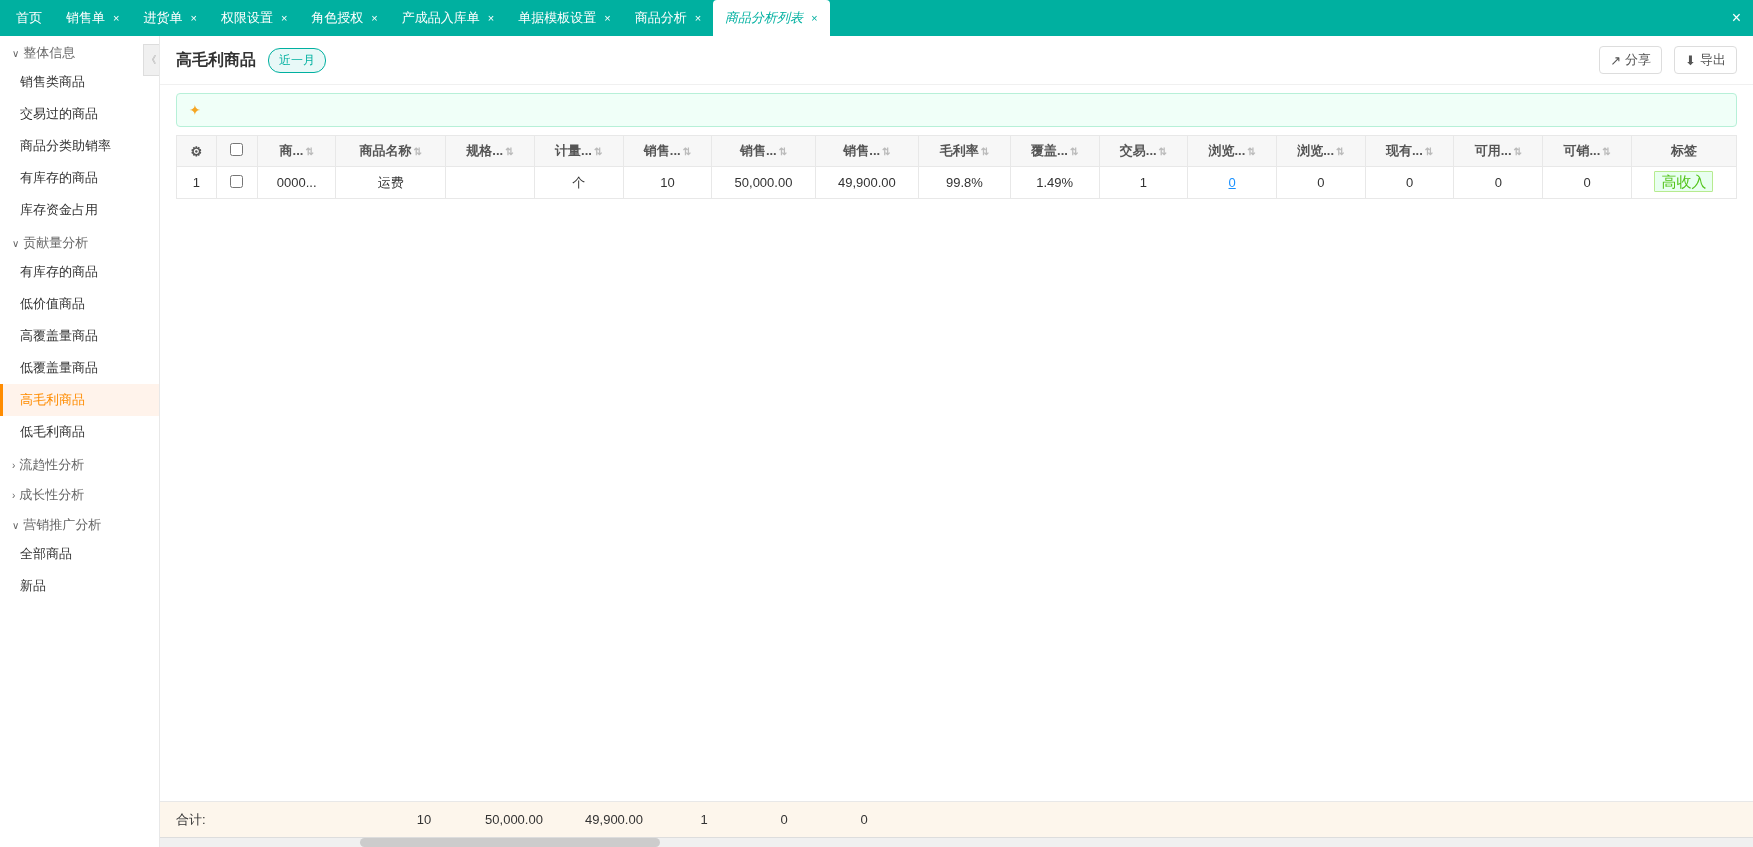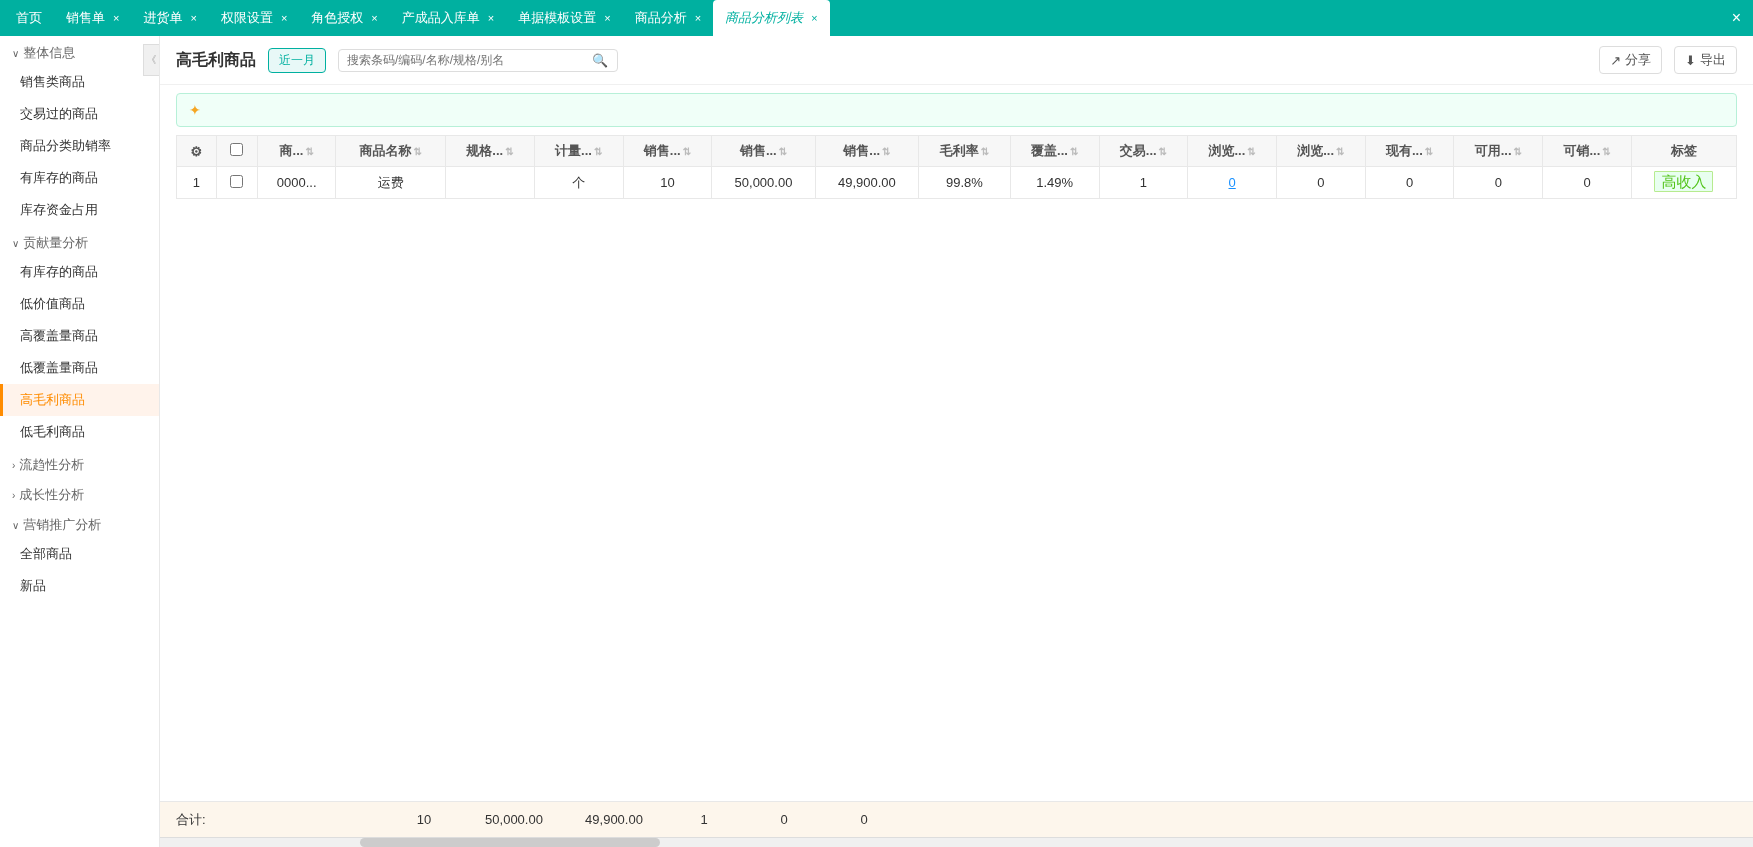--- a/index.html
+++ b/index.html
@@ -119,21 +119,21 @@
       gap: 12px;
     }
     .content-title {
       font-size: 16px;
       font-weight: bold;
       color: #333;
     }
     .filter-btn {
       padding: 3px 10px;
       border: 1px solid #ddd;
-      border-radius: 4px;
+      border-radius: 12px;
       background: #fff;
       cursor: pointer;
       font-size: 12px;
       color: #333;
     }
     .filter-btn.active {
       background: #e8f8f7;
       border-color: #00b0a0;
       color: #00b0a0;
     }
@@ -330,24 +330,20 @@
         <div class="sidebar-item">全部商品</div>
         <div class="sidebar-item">新品</div>
       </div>
   </div>
 
   <div class="content-area">
 
     <div class="content-header">
       <span class="content-title">高毛利商品</span>
       <button class="filter-btn active">近一月</button>
-      <div class="search-box">
-        <input type="text" placeholder="搜索条码/编码/名称/规格/别名" style="">
-        <span class="search-icon">🔍</span>
-      </div>
       <div class="header-spacer"></div>
       <button class="action-btn">
         <span>↗</span>
         <span>分享</span>
       </button>
       <button class="action-btn">
         <span>⬇</span>
         <span>导出</span>
       </button>
     </div>

